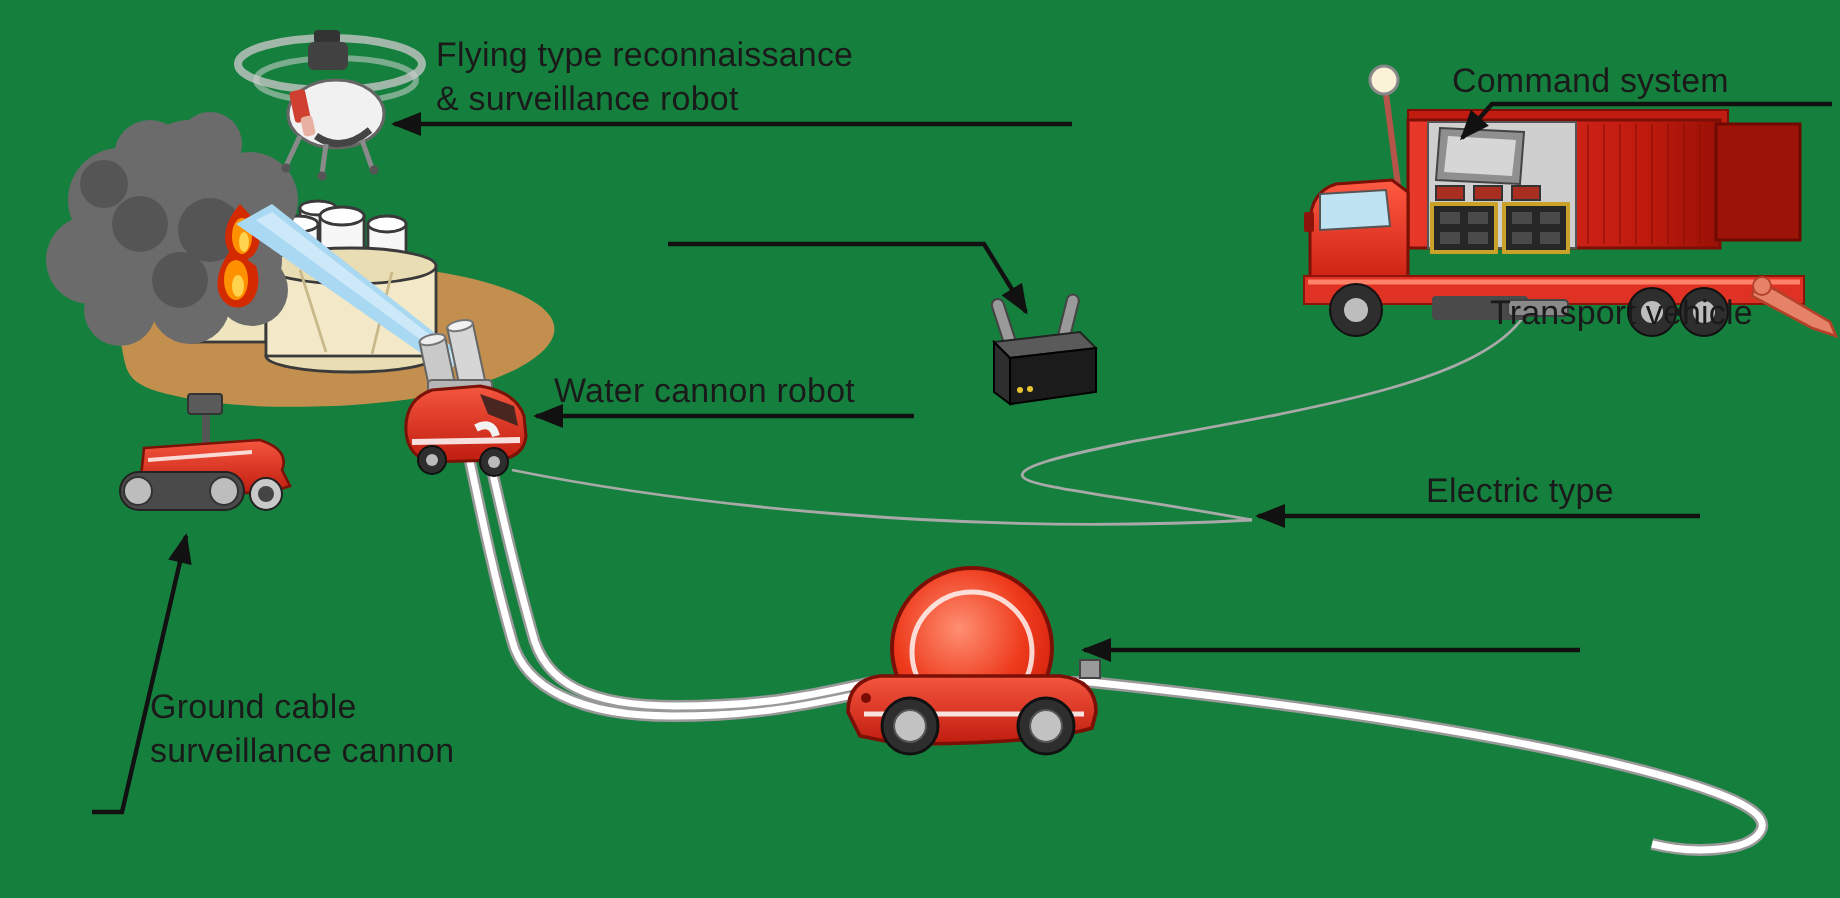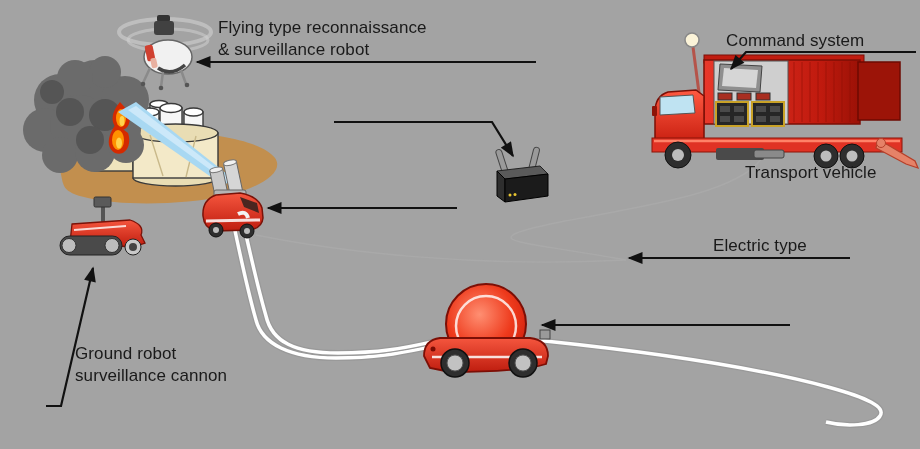--- a/index.html
+++ b/index.html
@@ -1,17 +1,17 @@
 <!DOCTYPE html>
 <html><head>
 <meta charset="utf-8">
 <style>
   html,body{margin:0;padding:0;background:#ffffff;}
   #stage{
-    position:relative;width:920px;height:449px;background:#a3a3a3;
+    position:relative;width:920px;height:449px;background:#15803d;
     font-family:"Liberation Sans",sans-serif;overflow:hidden;
   }
   #art{position:absolute;left:0;top:0;}
   .label{
     position:absolute;font-size:17px;line-height:22px;color:#1a1a1a;
     white-space:nowrap;letter-spacing:0.1px;
   }
 </style>
 </head>
 <body>
@@ -241,24 +241,25 @@
 </svg>
 
   <div class="label" style="left:218px;top:17px">
     <div>Flying type reconnaissance</div>
     <div>&amp; surveillance robot</div>
   </div>
 
 
   <div class="label" style="left:726px;top:30px">Command system</div>
 
-  <div class="label" style="left:745px;top:162px">Transport vehicle</div>
-
+  <div class="label" style="left:745px;top:146px">Transport vehicle</div>
+
+  <div class="label" style="left:277px;top:185px">Water cannon robot</div>
 
   <div class="label" style="left:713px;top:235px">Electric type</div>
 
 
   <div class="label" style="left:75px;top:343px">
-    <div>Ground robot</div>
+    <div>Ground cable</div>
     <div>surveillance cannon</div>
   </div>
 
 </div>
 
 </body></html>

